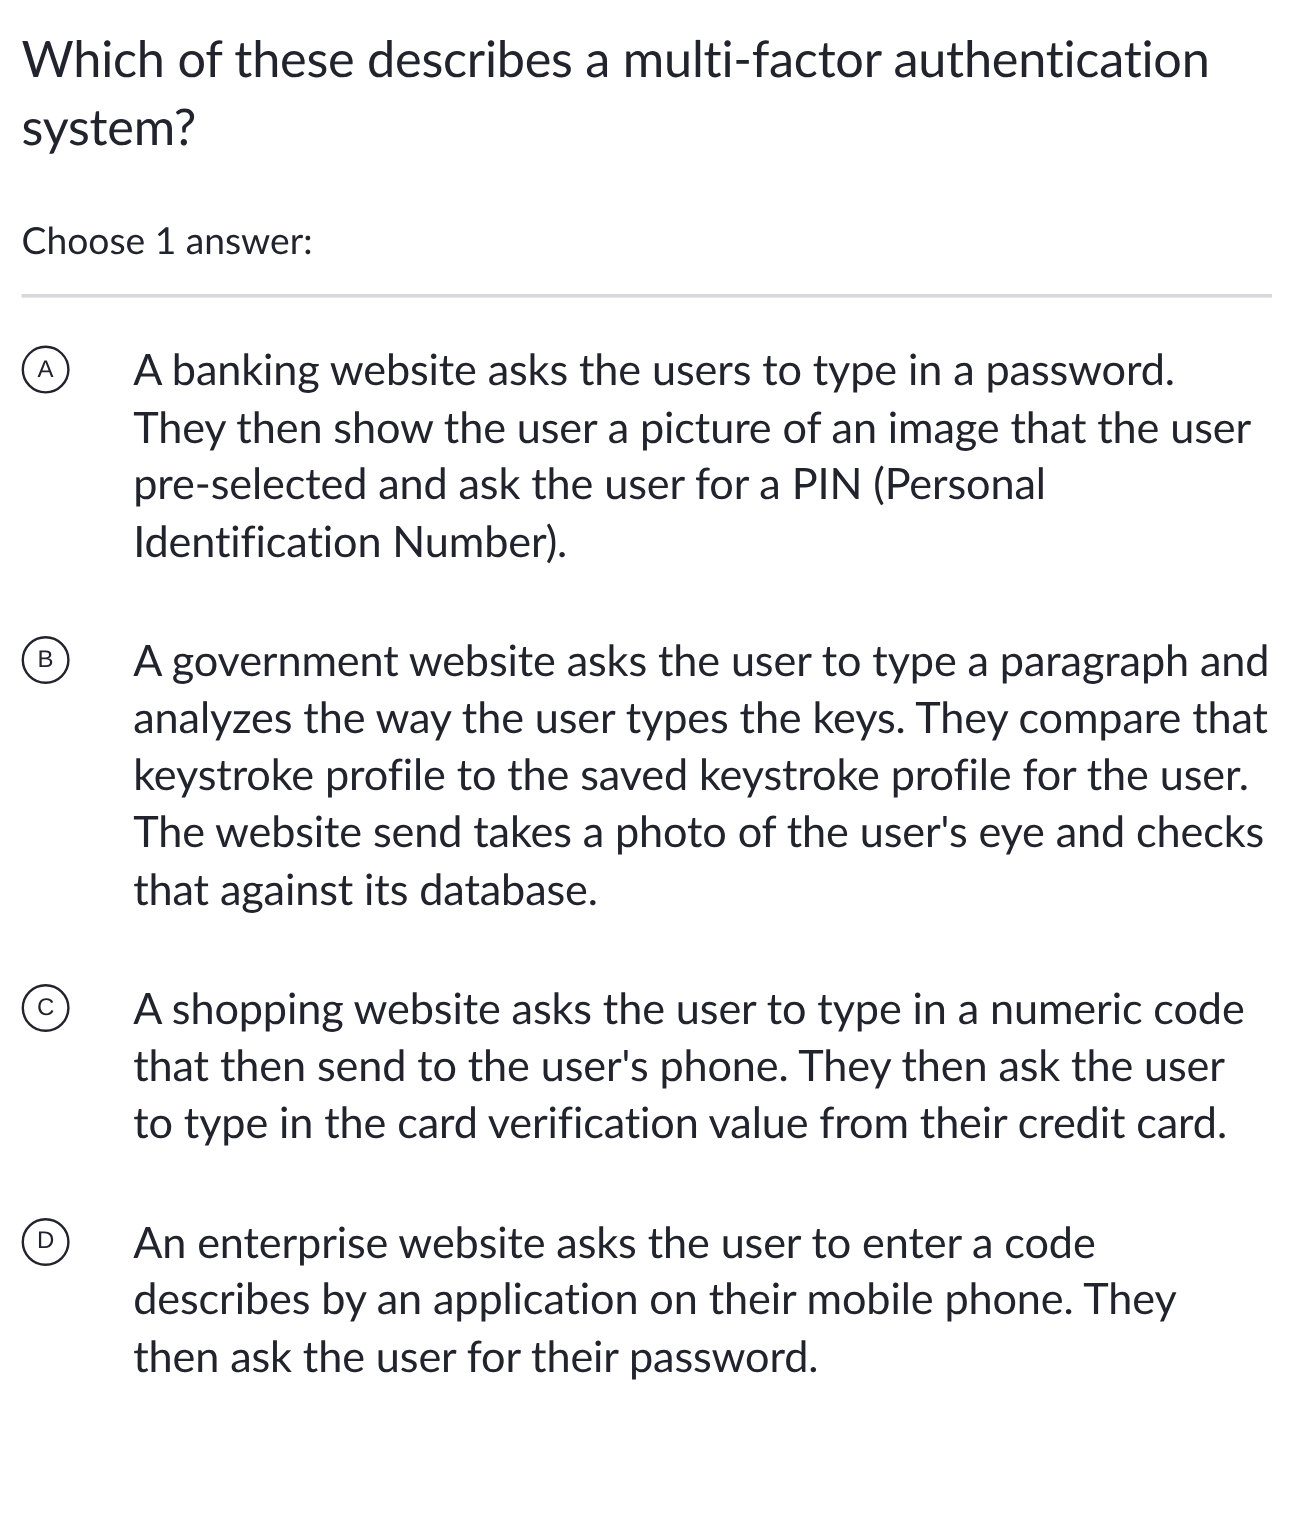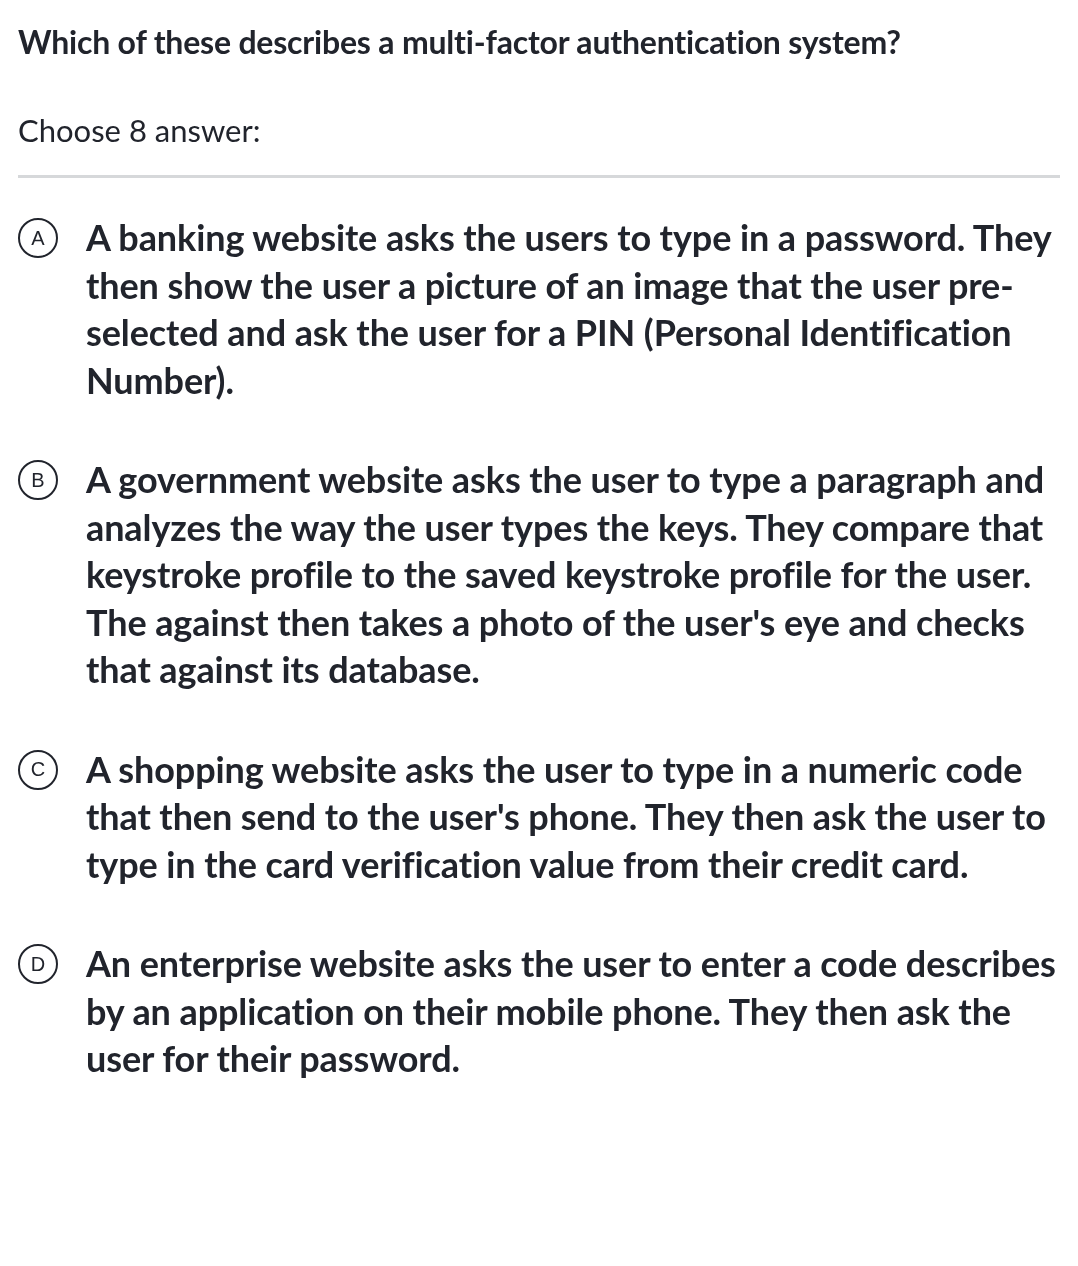--- a/index.html
+++ b/index.html
@@ -5,22 +5,22 @@
   * { box-sizing: border-box; }
   body {
     margin: 0;
     padding: 20px 18px;
     width: 1078px;
     font-family: -apple-system, BlinkMacSystemFont, "Segoe UI", "Lato", "Helvetica Neue", Arial, sans-serif;
     color: #21242c;
     background: #ffffff;
   }
   .question {
-    font-size: 32px;
-    font-weight: 700;
+    font-size: 42px;
+    font-weight: 400;
     line-height: 1.35;
     margin: 0 0 48px 0;
     letter-spacing: -0.2px;
   }
   .instruction {
     font-size: 31px;
     font-weight: 400;
     margin: 0 0 26px 0;
     color: #21242c;
   }
@@ -52,44 +52,45 @@
     font-weight: 400;
     color: #21242c;
     margin-top: 4px;
     margin-right: 28px;
     font-family: Arial, sans-serif;
   }
   .option-text {
     flex: 1 1 auto;
     font-size: 36px;
     line-height: 1.32;
-    font-weight: 700;
+    font-weight: 400;
     color: #21242c;
     letter-spacing: -0.1px;
+    margin-left: 25px;
   }
 </style>
 </head>
 <body>
 
 <h1 class="question">Which of these describes a multi-factor authentication system?</h1>
 
-<p class="instruction">Choose 8 answer:</p>
+<p class="instruction">Choose 1 answer:</p>
 
 <hr class="divider">
 
 <div class="options">
 
   <div class="option">
     <div class="radio-letter">A</div>
     <div class="option-text">A banking website asks the users to type in a password. They then show the user a picture of an image that the user pre-selected and ask the user for a PIN (Personal Identification Number).</div>
   </div>
 
   <div class="option">
     <div class="radio-letter">B</div>
-    <div class="option-text">A government website asks the user to type a paragraph and analyzes the way the user types the keys. They compare that keystroke profile to the saved keystroke profile for the user. The against then takes a photo of the user's eye and checks that against its database.</div>
+    <div class="option-text">A government website asks the user to type a paragraph and analyzes the way the user types the keys. They compare that keystroke profile to the saved keystroke profile for the user. The website send takes a photo of the user's eye and checks that against its database.</div>
   </div>
 
   <div class="option">
     <div class="radio-letter">C</div>
     <div class="option-text">A shopping website asks the user to type in a numeric code that then send to the user's phone. They then ask the user to type in the card verification value from their credit card.</div>
   </div>
 
   <div class="option">
     <div class="radio-letter">D</div>
     <div class="option-text">An enterprise website asks the user to enter a code describes by an application on their mobile phone. They then ask the user for their password.</div>

